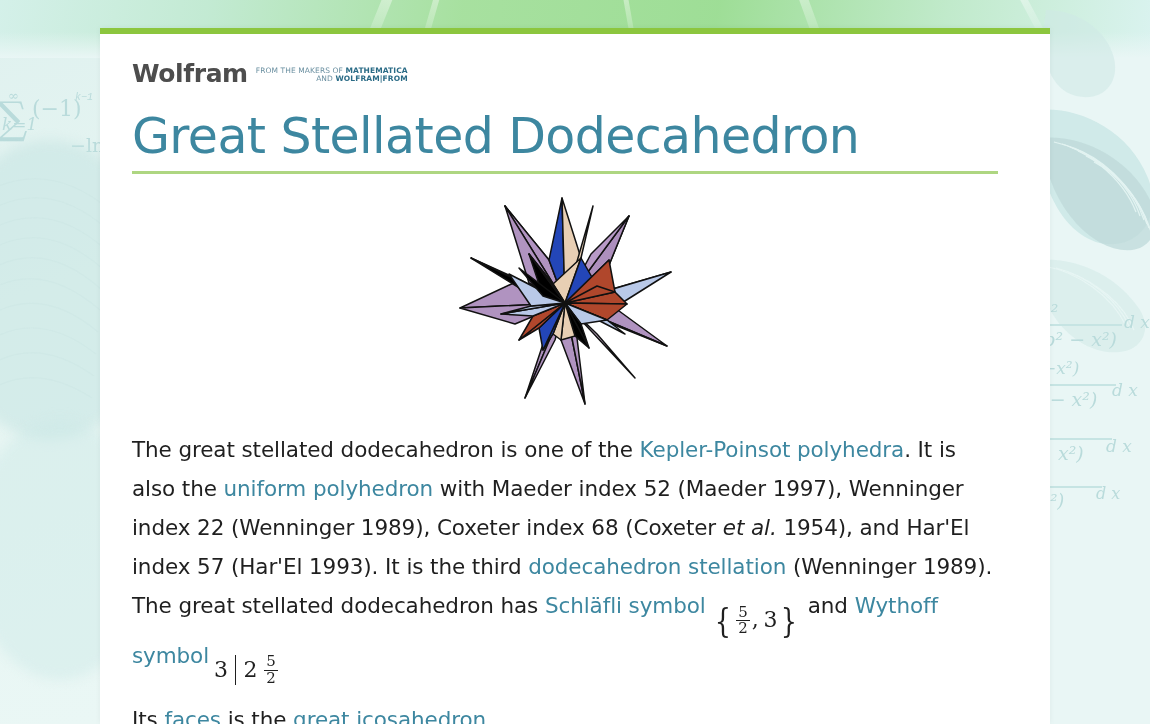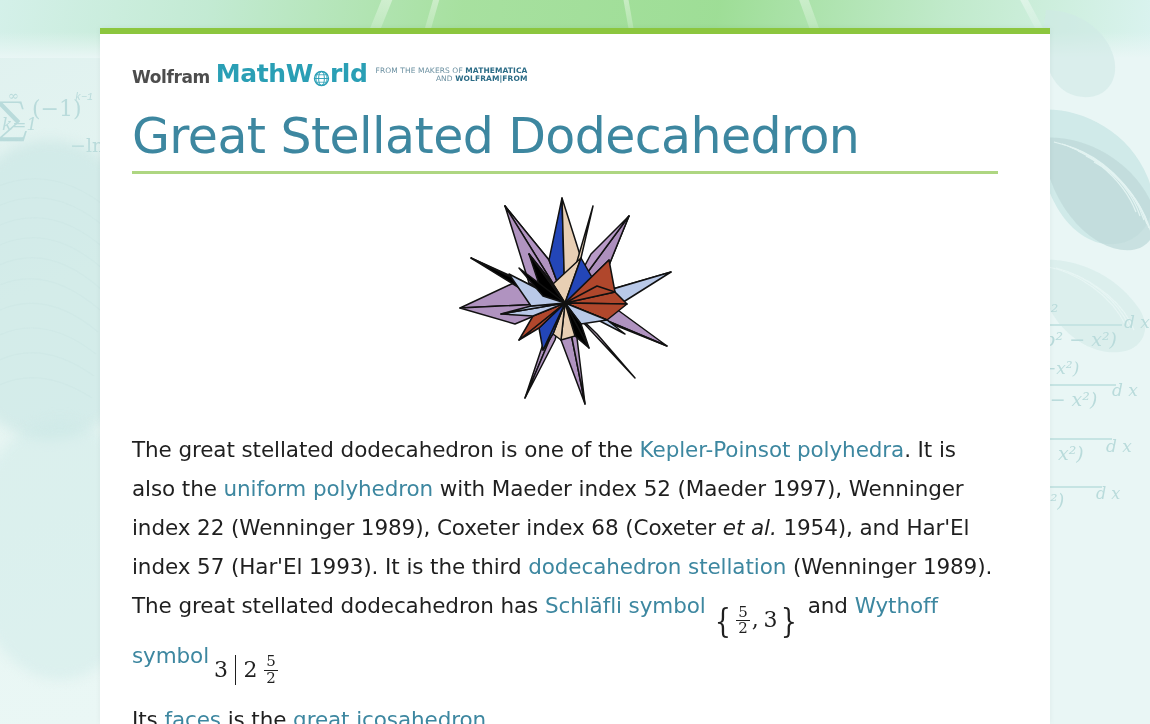--- a/index.html
+++ b/index.html
@@ -74,21 +74,21 @@
 
   
   .logo-row {
     display: flex;
     align-items: flex-end;
     gap: 6px;
     height: 30px;
   }
   .logo-wolfram {
     font-family: "DejaVu Sans", sans-serif;
-    font-size: 17px;
+    font-size: 25px;
     font-weight: bold;
     color: #4d4d4d;
     letter-spacing: -0.4px;
     line-height: 1;
     text-align: center;
   }
   .logo-math {
     font-family: "DejaVu Sans", sans-serif;
     font-size: 25px;
     font-weight: bold;
@@ -276,35 +276,20 @@
   <div class="bg-formula" style="left:1040px; top:486px; width:62px; height:2px; background:#c6e4e3;"></div>
   <div class="bg-formula" style="left:1040px; top:490px; font-size:18px; font-style:italic;">x²)</div>
   <div class="bg-formula" style="left:1096px; top:484px; font-size:16px; font-style:italic;">d x</div>
 </div>
 
 <div id="card">
   <div id="card-inner">
 
     <div class="logo-row">
       <span class="logo-wolfram">Wolfram</span>
-      <span class="logo-math">
-        <span>Math</span>
-          <span>W</span>
-          <span class="logo-globe">
-          <svg viewBox="0 0 20 20" width="17" height="17">
-            <circle cx="10" cy="10" r="8.2" fill="none" stroke="#2a9fb5" stroke-width="1.7"></circle>
-            <ellipse cx="10" cy="10" rx="3.4" ry="8.2" fill="none" stroke="#2a9fb5" stroke-width="1.1"></ellipse>
-            <ellipse cx="10" cy="10" rx="6.4" ry="8.2" fill="none" stroke="#2a9fb5" stroke-width="0.9"></ellipse>
-            <line x1="1.8" y1="10" x2="18.2" y2="10" stroke="#2a9fb5" stroke-width="1.1"></line>
-            <line x1="3.2" y1="5.6" x2="16.8" y2="5.6" stroke="#2a9fb5" stroke-width="0.9"></line>
-            <line x1="3.2" y1="14.4" x2="16.8" y2="14.4" stroke="#2a9fb5" stroke-width="0.9"></line>
-          </svg>
-        </span>
-          <span>rld</span>
-      </span>
       <span class="logo-tag">
         <div>
           <span>FROM THE MAKERS OF </span><b>MATHEMATICA</b>
         </div>
         <div>
           <span>AND </span><b>WOLFRAM|FROM</b>
         </div>
       </span>
     </div>
 

